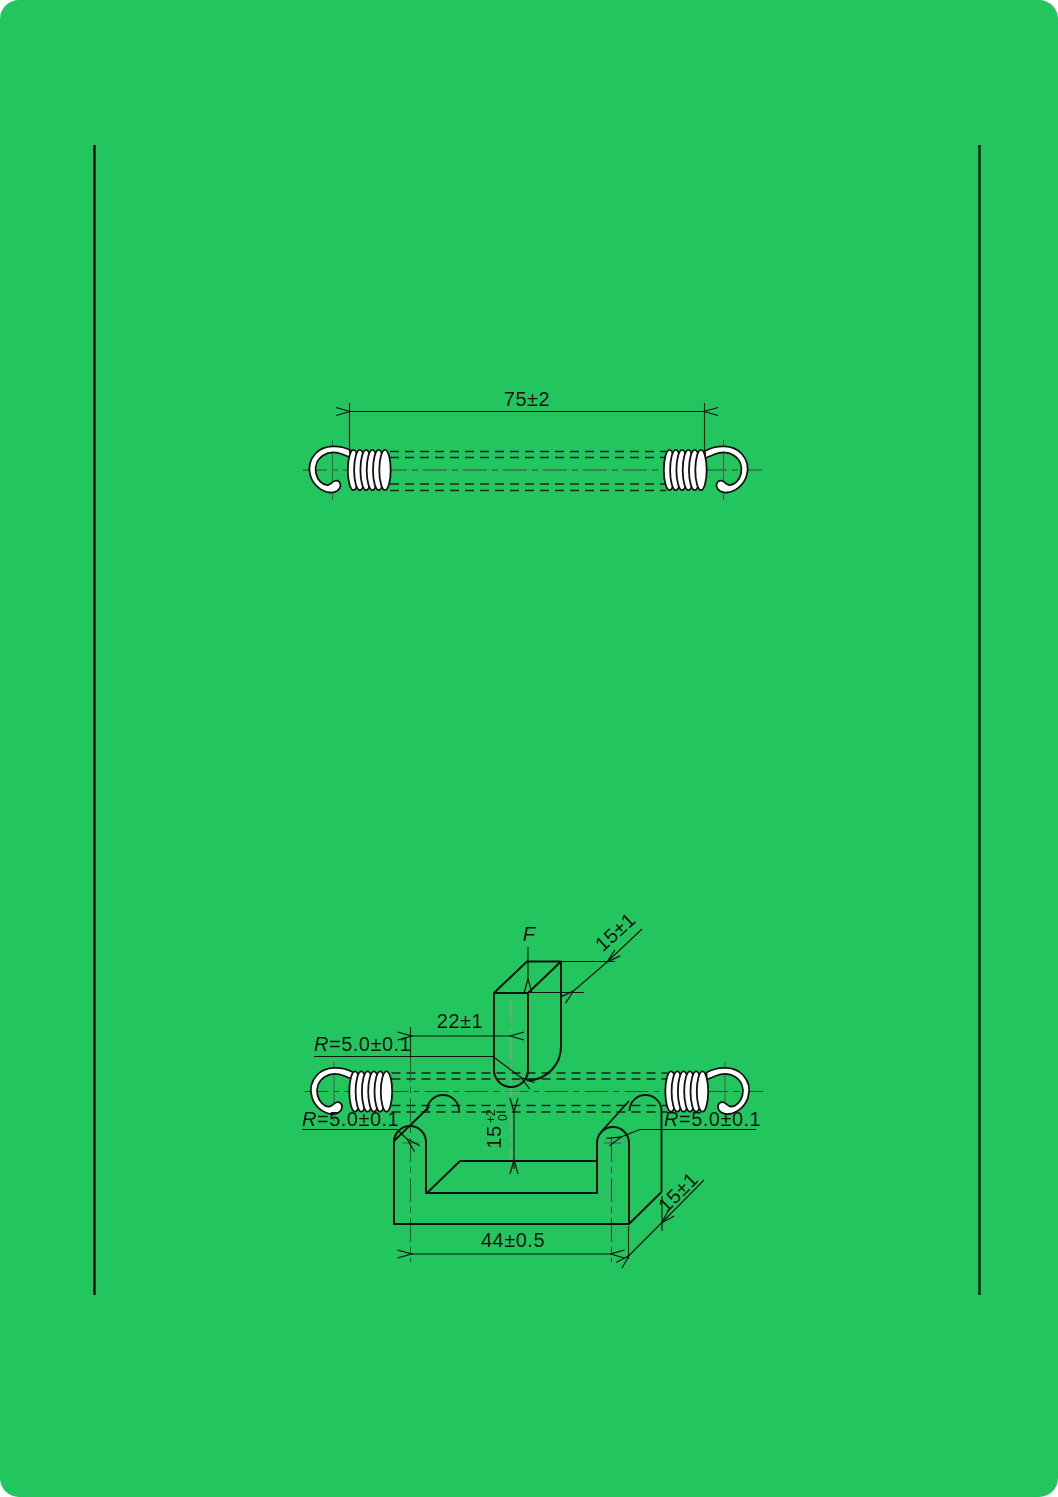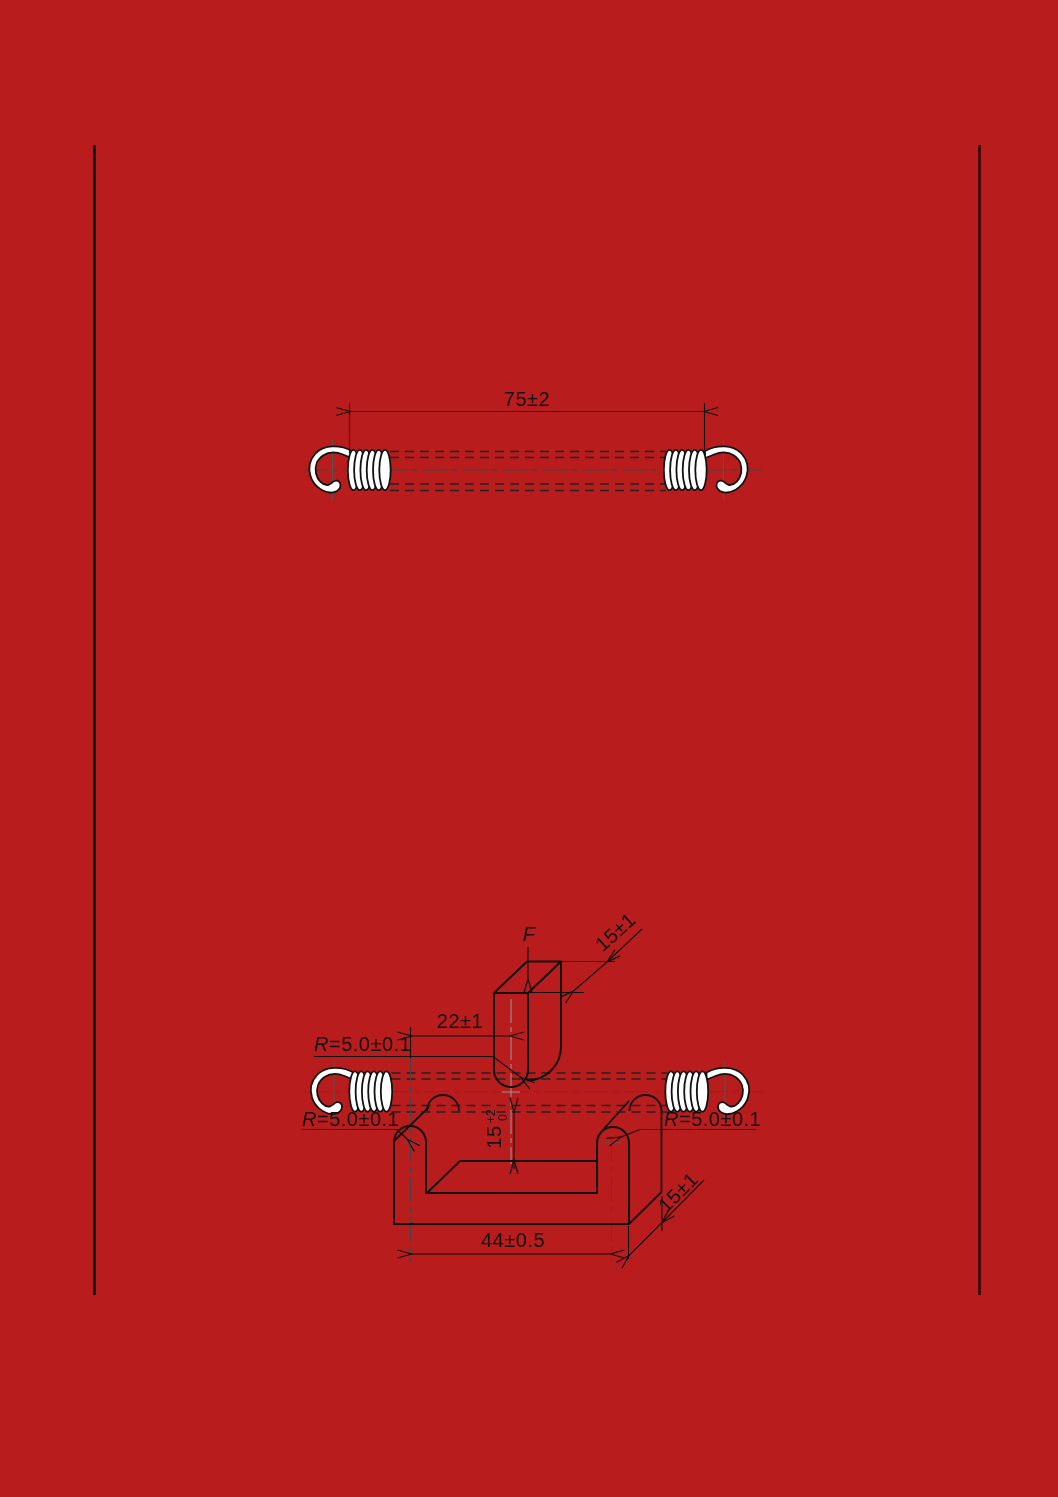--- a/index.html
+++ b/index.html
@@ -1,16 +1,16 @@
 <!DOCTYPE html>
 <html><head>
 <meta charset="utf-8">
 <style>
   html,body{margin:0;padding:0;background:#ffffff;}
-  .page{position:relative;width:1058px;height:1497px;background:#b91c1c;overflow:hidden;}
+  .page{position:relative;width:1058px;height:1497px;background:#22c55e;overflow:hidden;border-radius:19px;}
   svg{position:absolute;left:0;top:0;}
   text{font-family:"Liberation Sans","DejaVu Sans",sans-serif;fill:#111;}
   .dim-text{font-size:20px;letter-spacing:0.5px;}
   .tol-text{font-size:12px;}
   .outline{stroke:#111;stroke-width:2;fill:none;stroke-linejoin:round;}
   .outline-thin{stroke:#111;stroke-width:1.8;fill:none;}
   .wire{stroke:#111;stroke-width:1.8;fill:#ffffff;}
   .dimline{stroke:#111;stroke-width:1.1;fill:none;}
   .extline{stroke:#111;stroke-width:1.1;fill:none;}
   .dashline{stroke:#222;stroke-width:1.3;fill:none;stroke-dasharray:9 6;}

